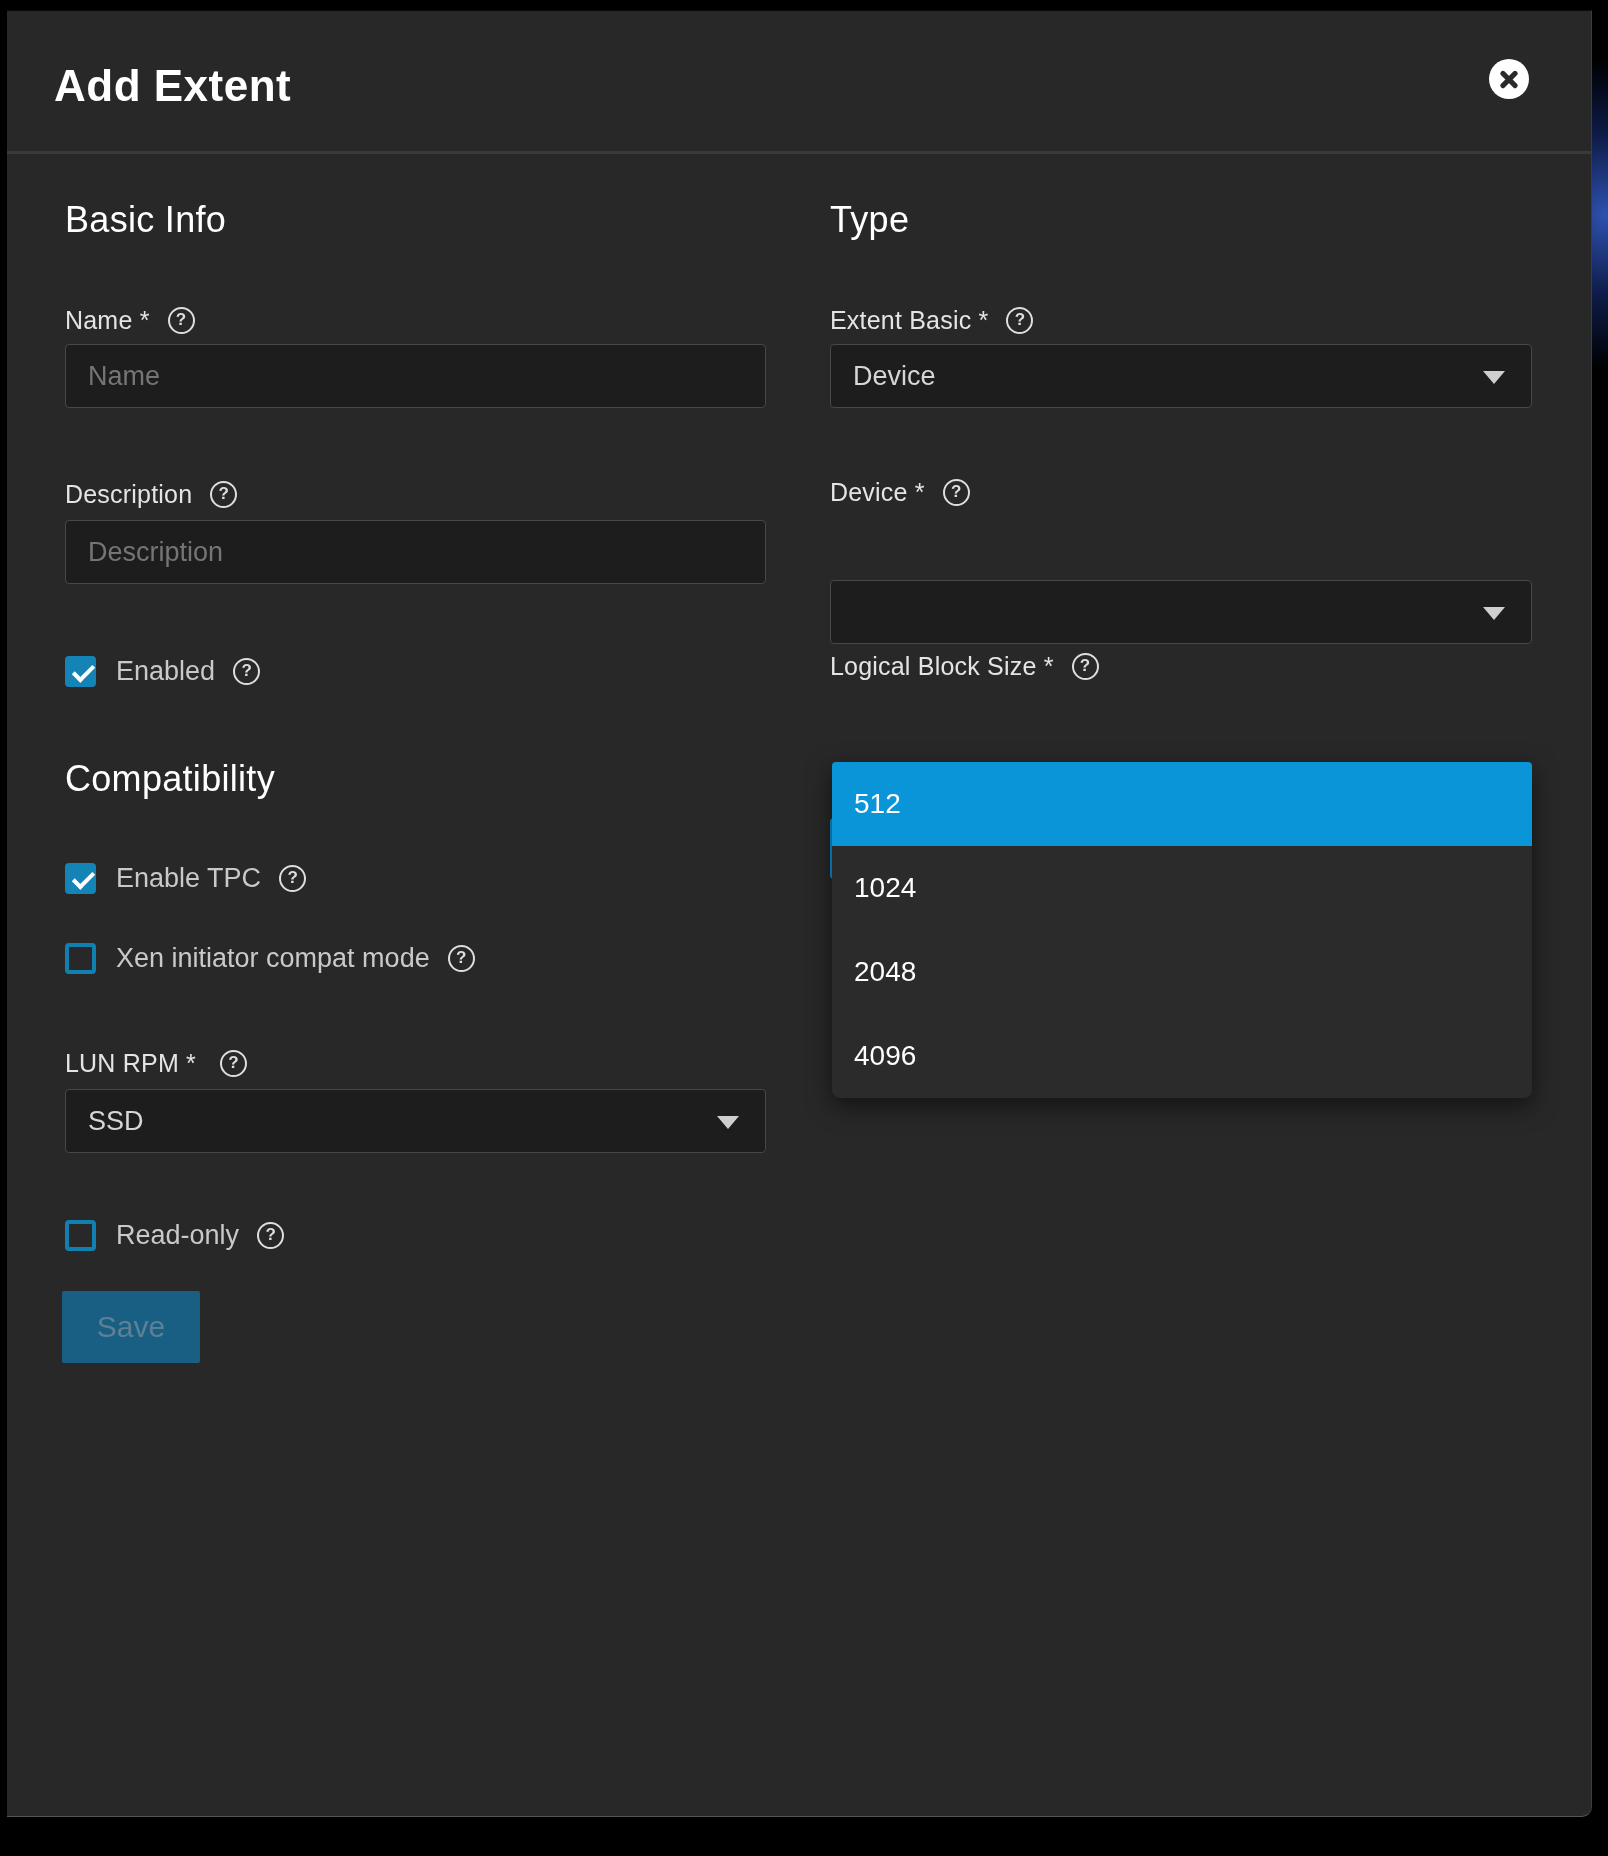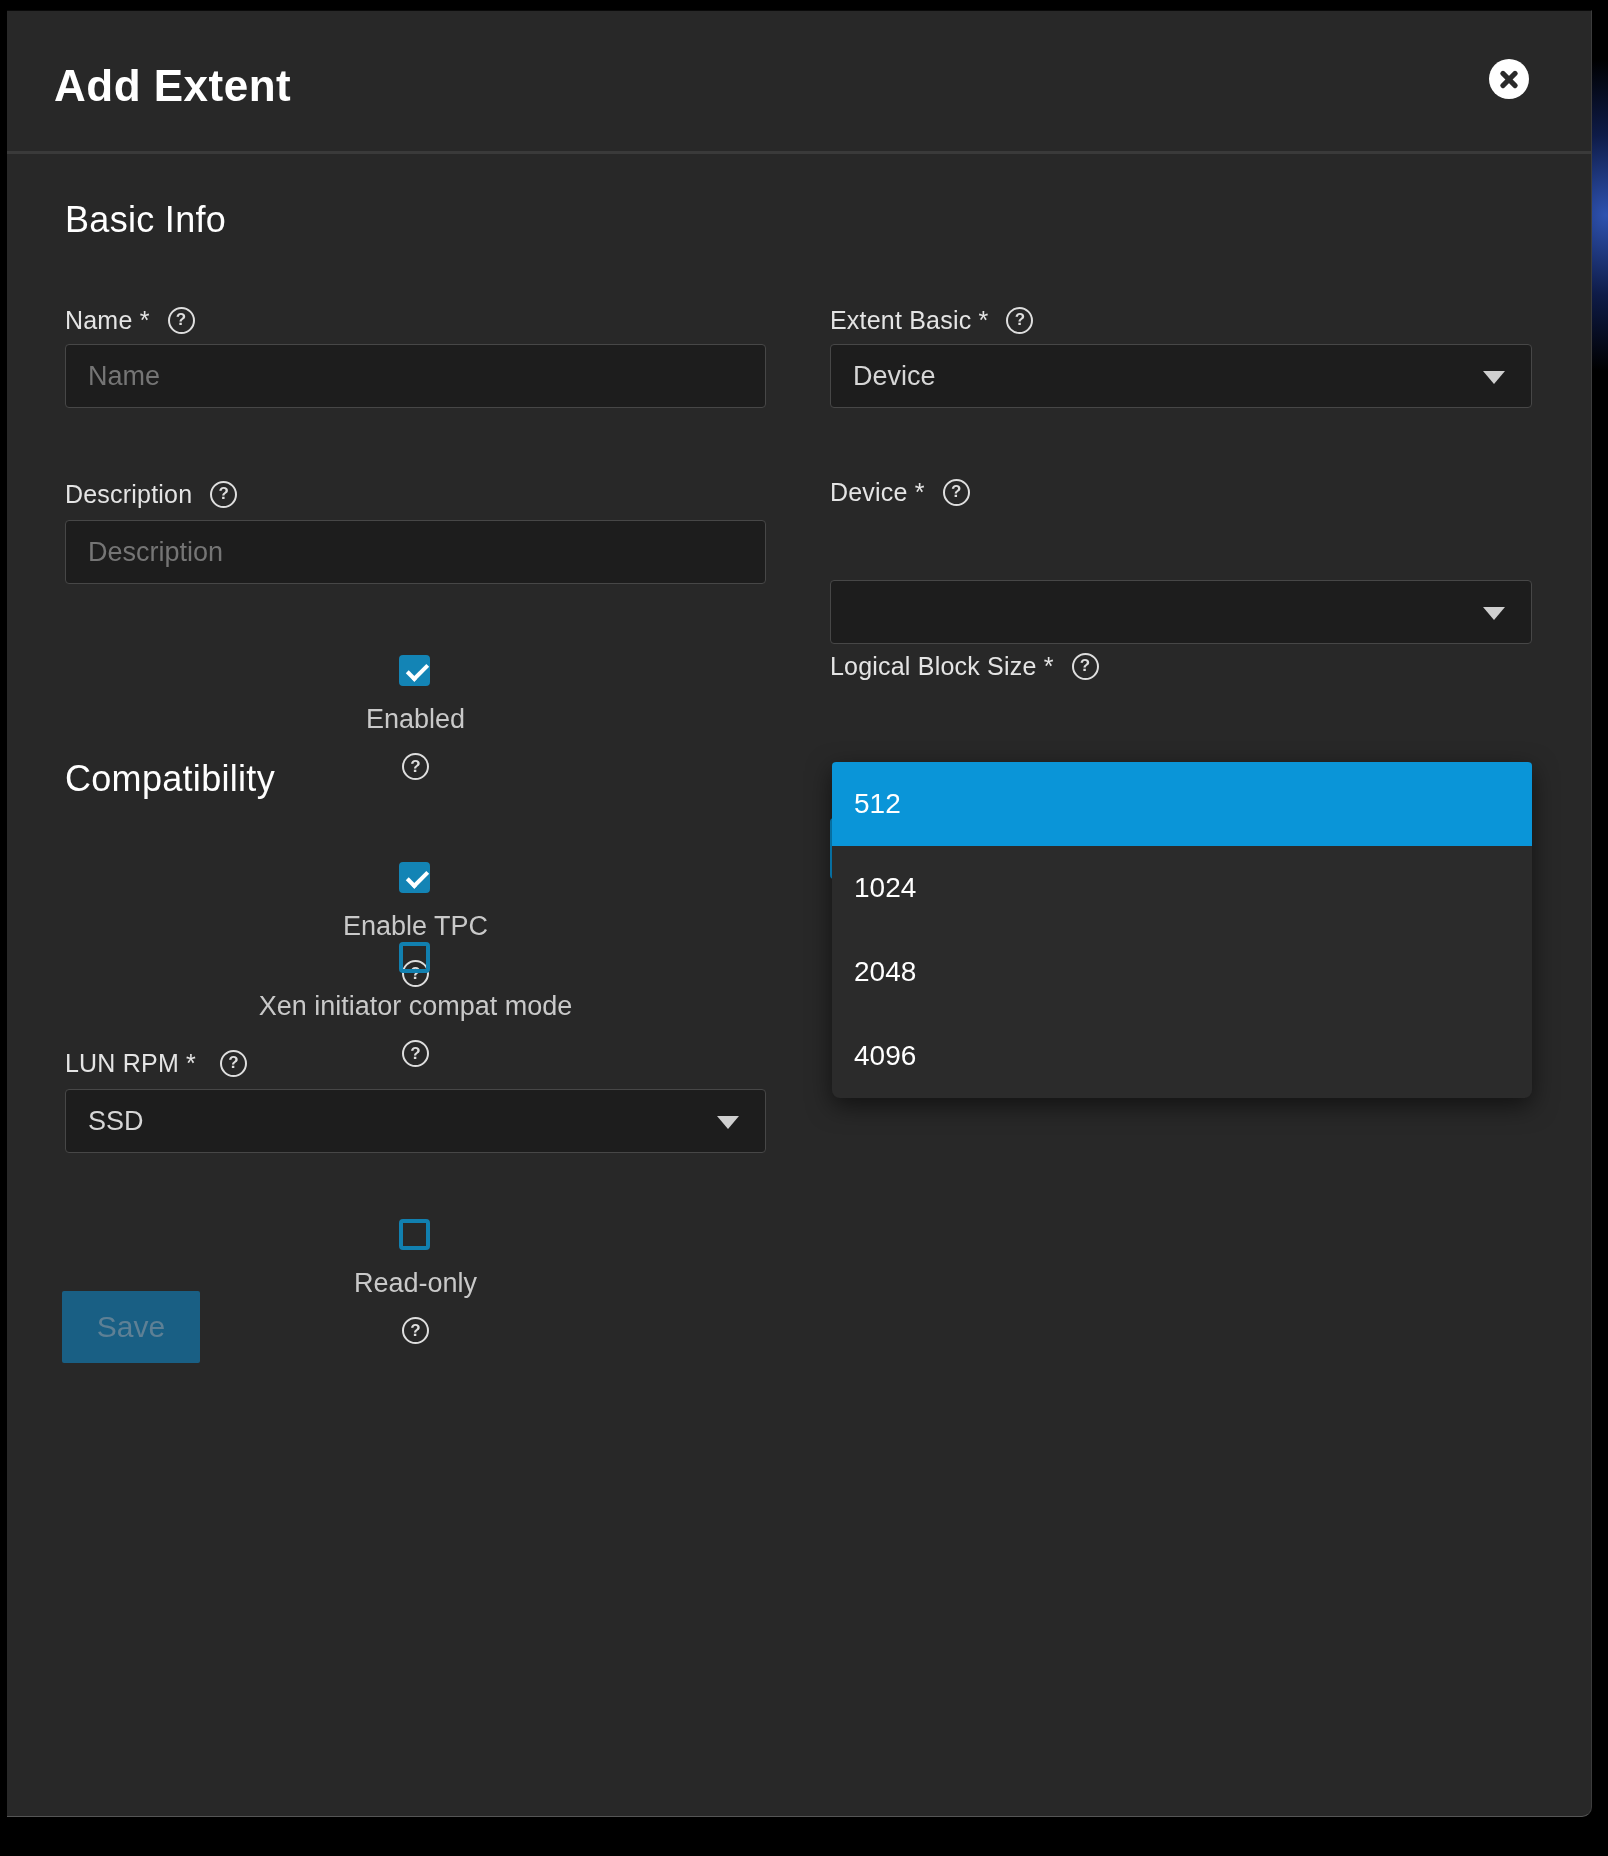--- a/index.html
+++ b/index.html
@@ -93,21 +93,21 @@
     box-shadow:0 8px 24px rgba(0,0,0,.55);
     overflow:hidden;
   }
   .option {
     height:84px; display:flex; align-items:center;
     padding:0 22px; font-size:28px; color:#ffffff; cursor:pointer;
   }
   .option.selected { background:#0a95d8; color:#fff; }
 
   
-  .check-row { display:flex; align-items:center; height:32px; gap:18px;flex-direction:column; }
+  .check-row { display:flex; align-items:center; height:32px; gap:18px; }
   .checkbox {
     width:31px; height:31px; flex:0 0 31px;
     border:4px solid #1180b0; border-radius:4px;
     position:relative; cursor:pointer; margin-right:2px;
   }
   .checkbox.checked { background:#1384b5; border-color:#1384b5; }
   .checkbox.checked::after {
     content:""; position:absolute; left:4px; top:5px;
     width:17px; height:8px;
     border-left:4px solid #fff; border-bottom:4px solid #fff;
@@ -182,20 +182,21 @@
       <span class="checkbox"></span>
       <span class="check-label">Read-only</span>
       <span class="help-icon"></span>
     </div>
 
     <button class="save-btn">Save</button>
   </div>
 
   <div class="col col-right">
 
+    <div class="abs section-heading" style="top:188px;">Type</div>
 
     <div class="abs label-row" style="top:293px;">
       <span class="field-label">Extent Basic *</span>
       <span class="help-icon"></span>
     </div>
     <div class="abs select" style="top:333px;">
       <span class="value">Device</span>
       <span class="arrow"></span>
     </div>
 

